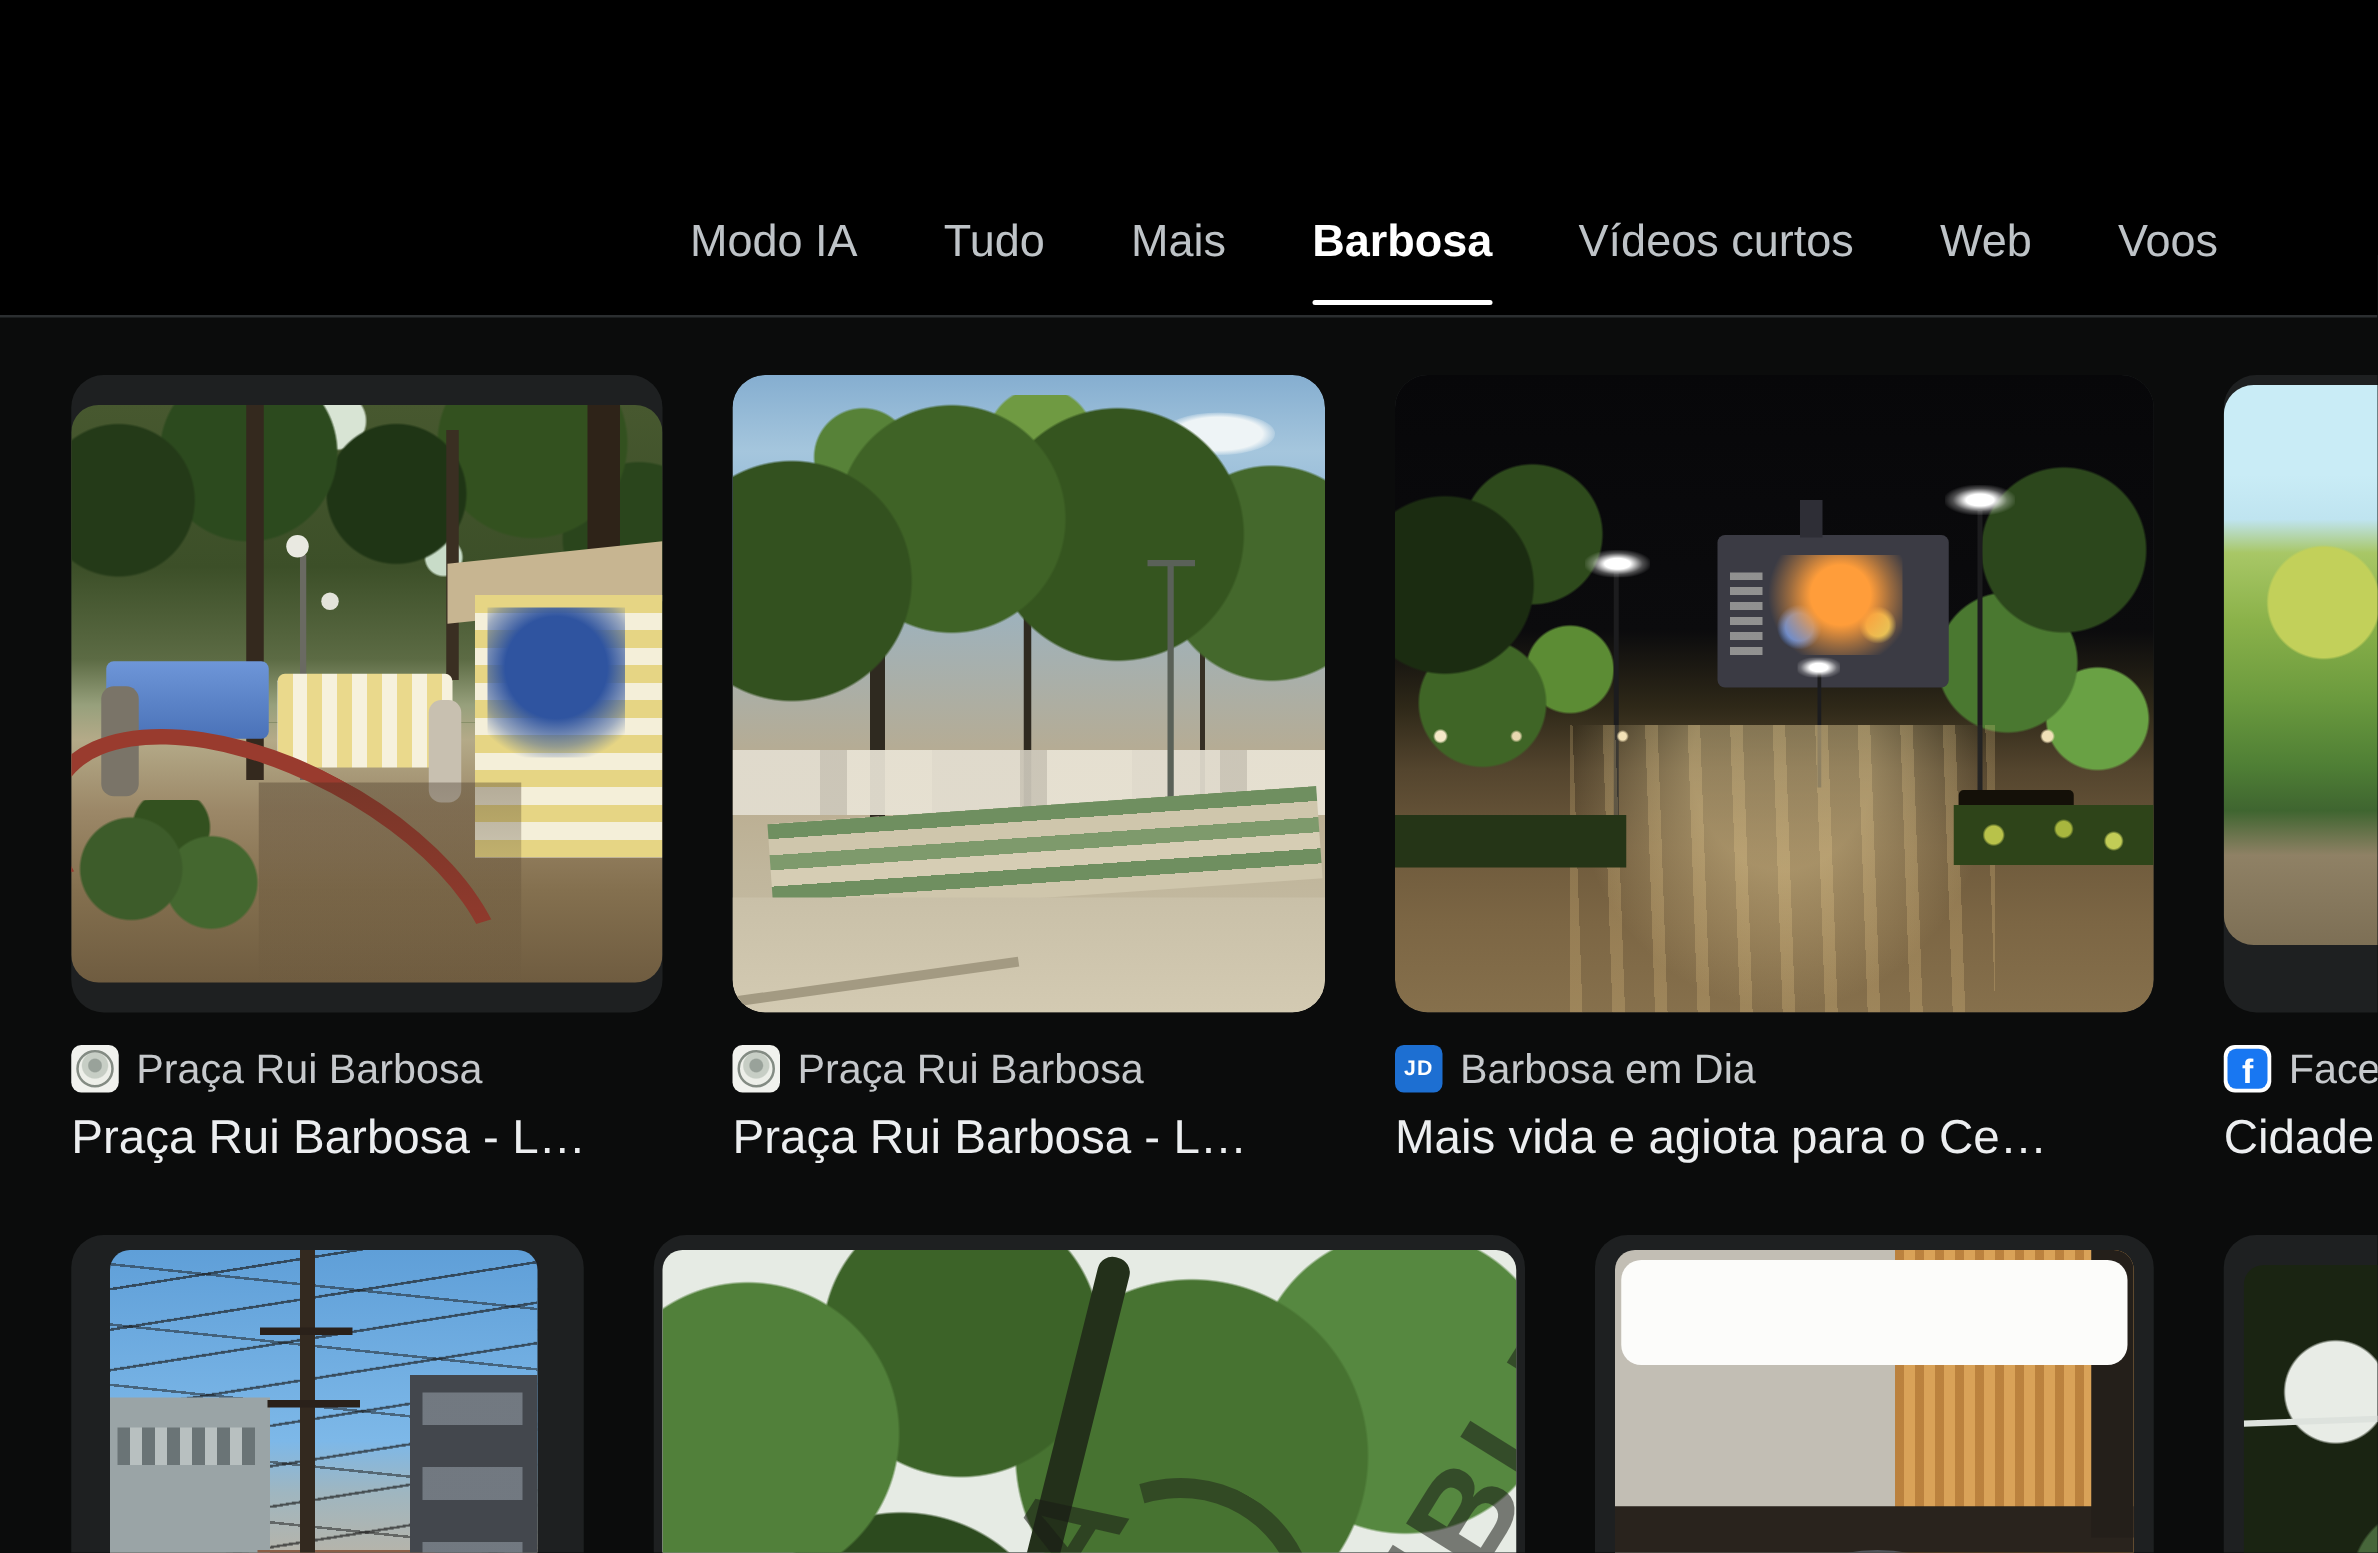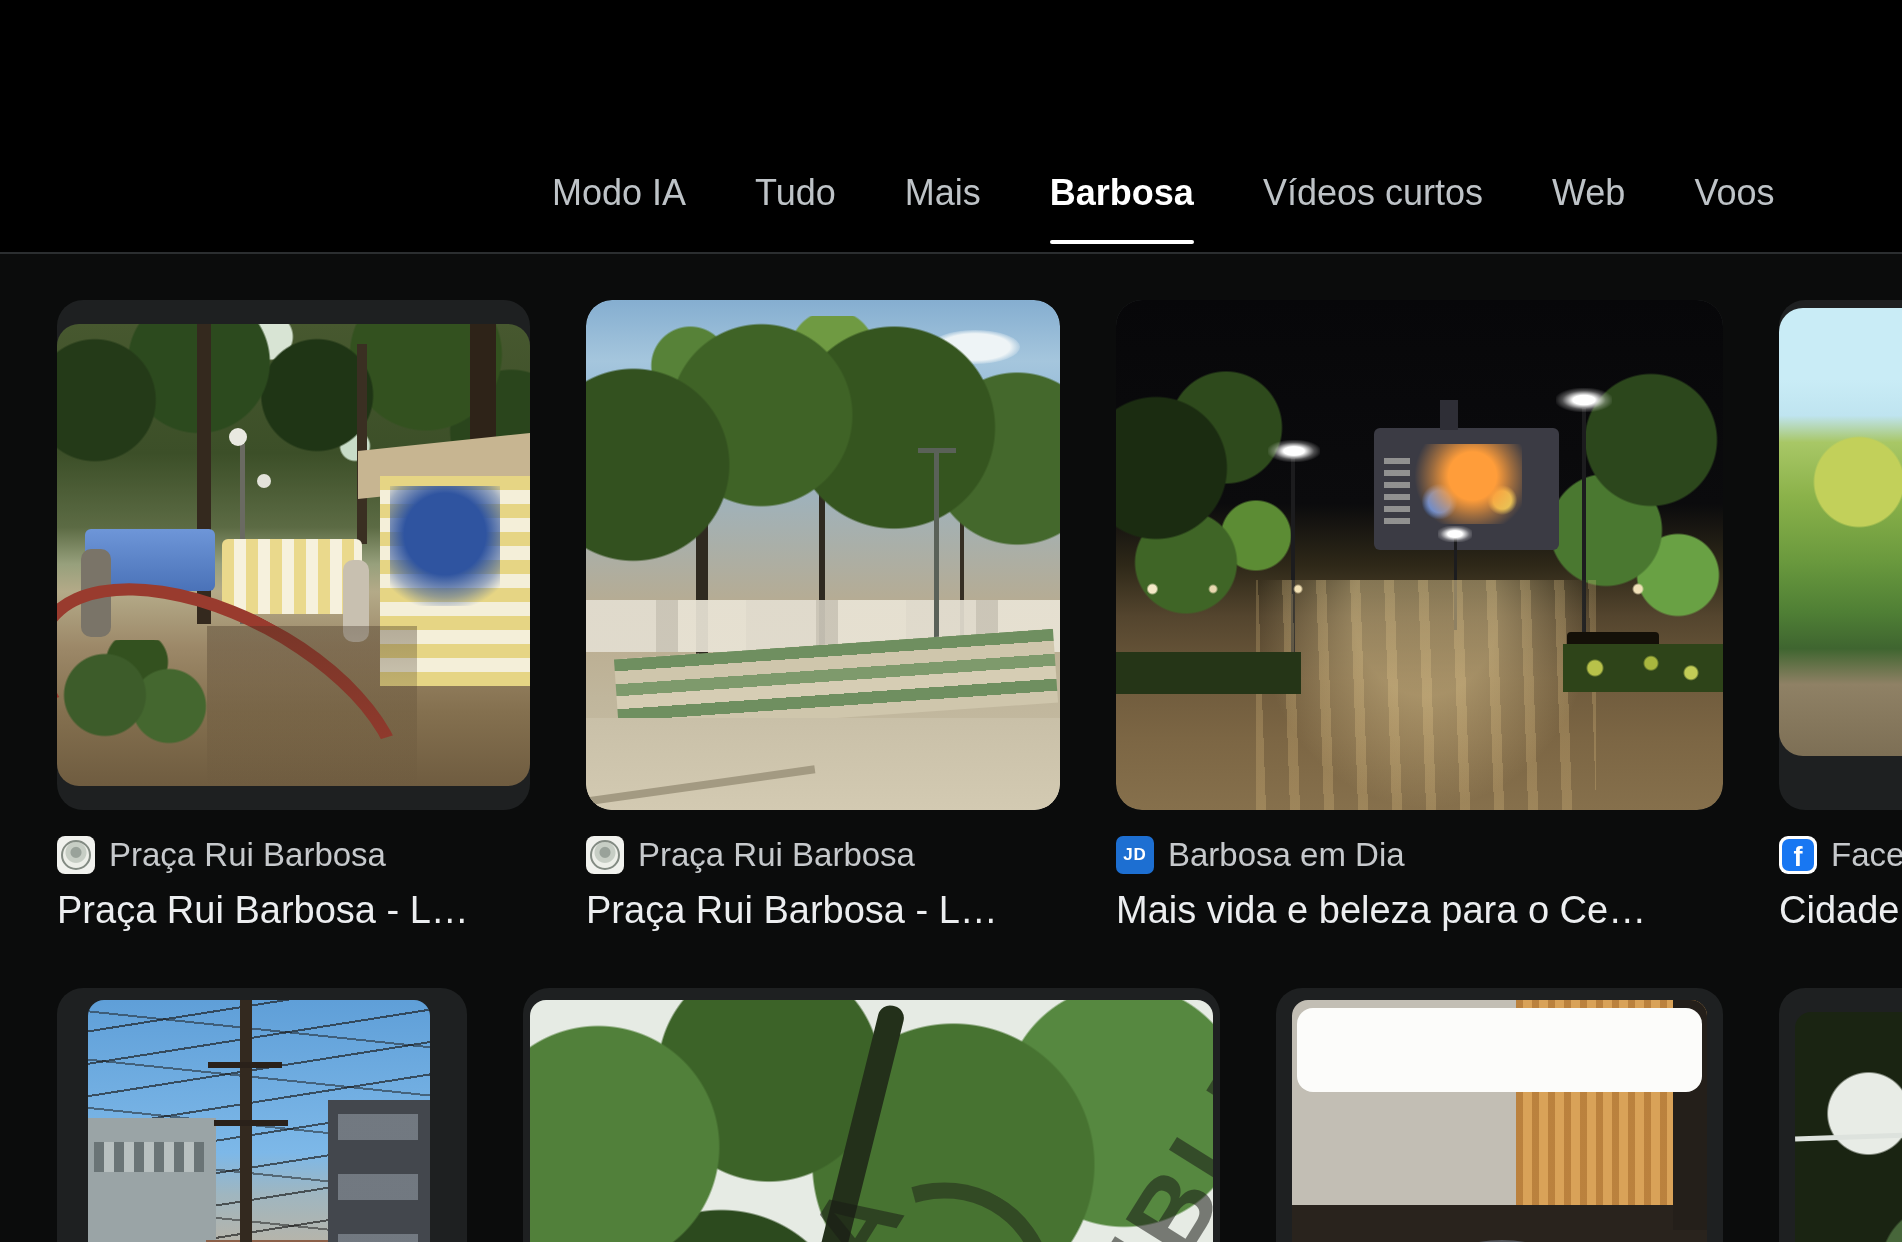--- a/index.html
+++ b/index.html
@@ -199,21 +199,21 @@
   <div class="title">Praça Rui Barbosa - L…</div>
 </div>
 
 <div class="caption" style="left:1116px;top:836px;width:607px;">
   <div class="srcrow">
     <span class="fav fav-jd">
         <span>JD</span>
       </span>
     <span class="srctext">Barbosa em Dia</span>
   </div>
-  <div class="title">Mais vida e beleza para o Ce…</div>
+  <div class="title">Mais vida e agiota para o Ce…</div>
 </div>
 
 <div class="caption" style="left:1779px;top:836px;width:400px;">
   <div class="srcrow">
     <span class="fav fav-fb">
         <span class="fb-inner">
           <span>f</span>
         </span>
       </span>
     <span class="srctext">Face</span>

